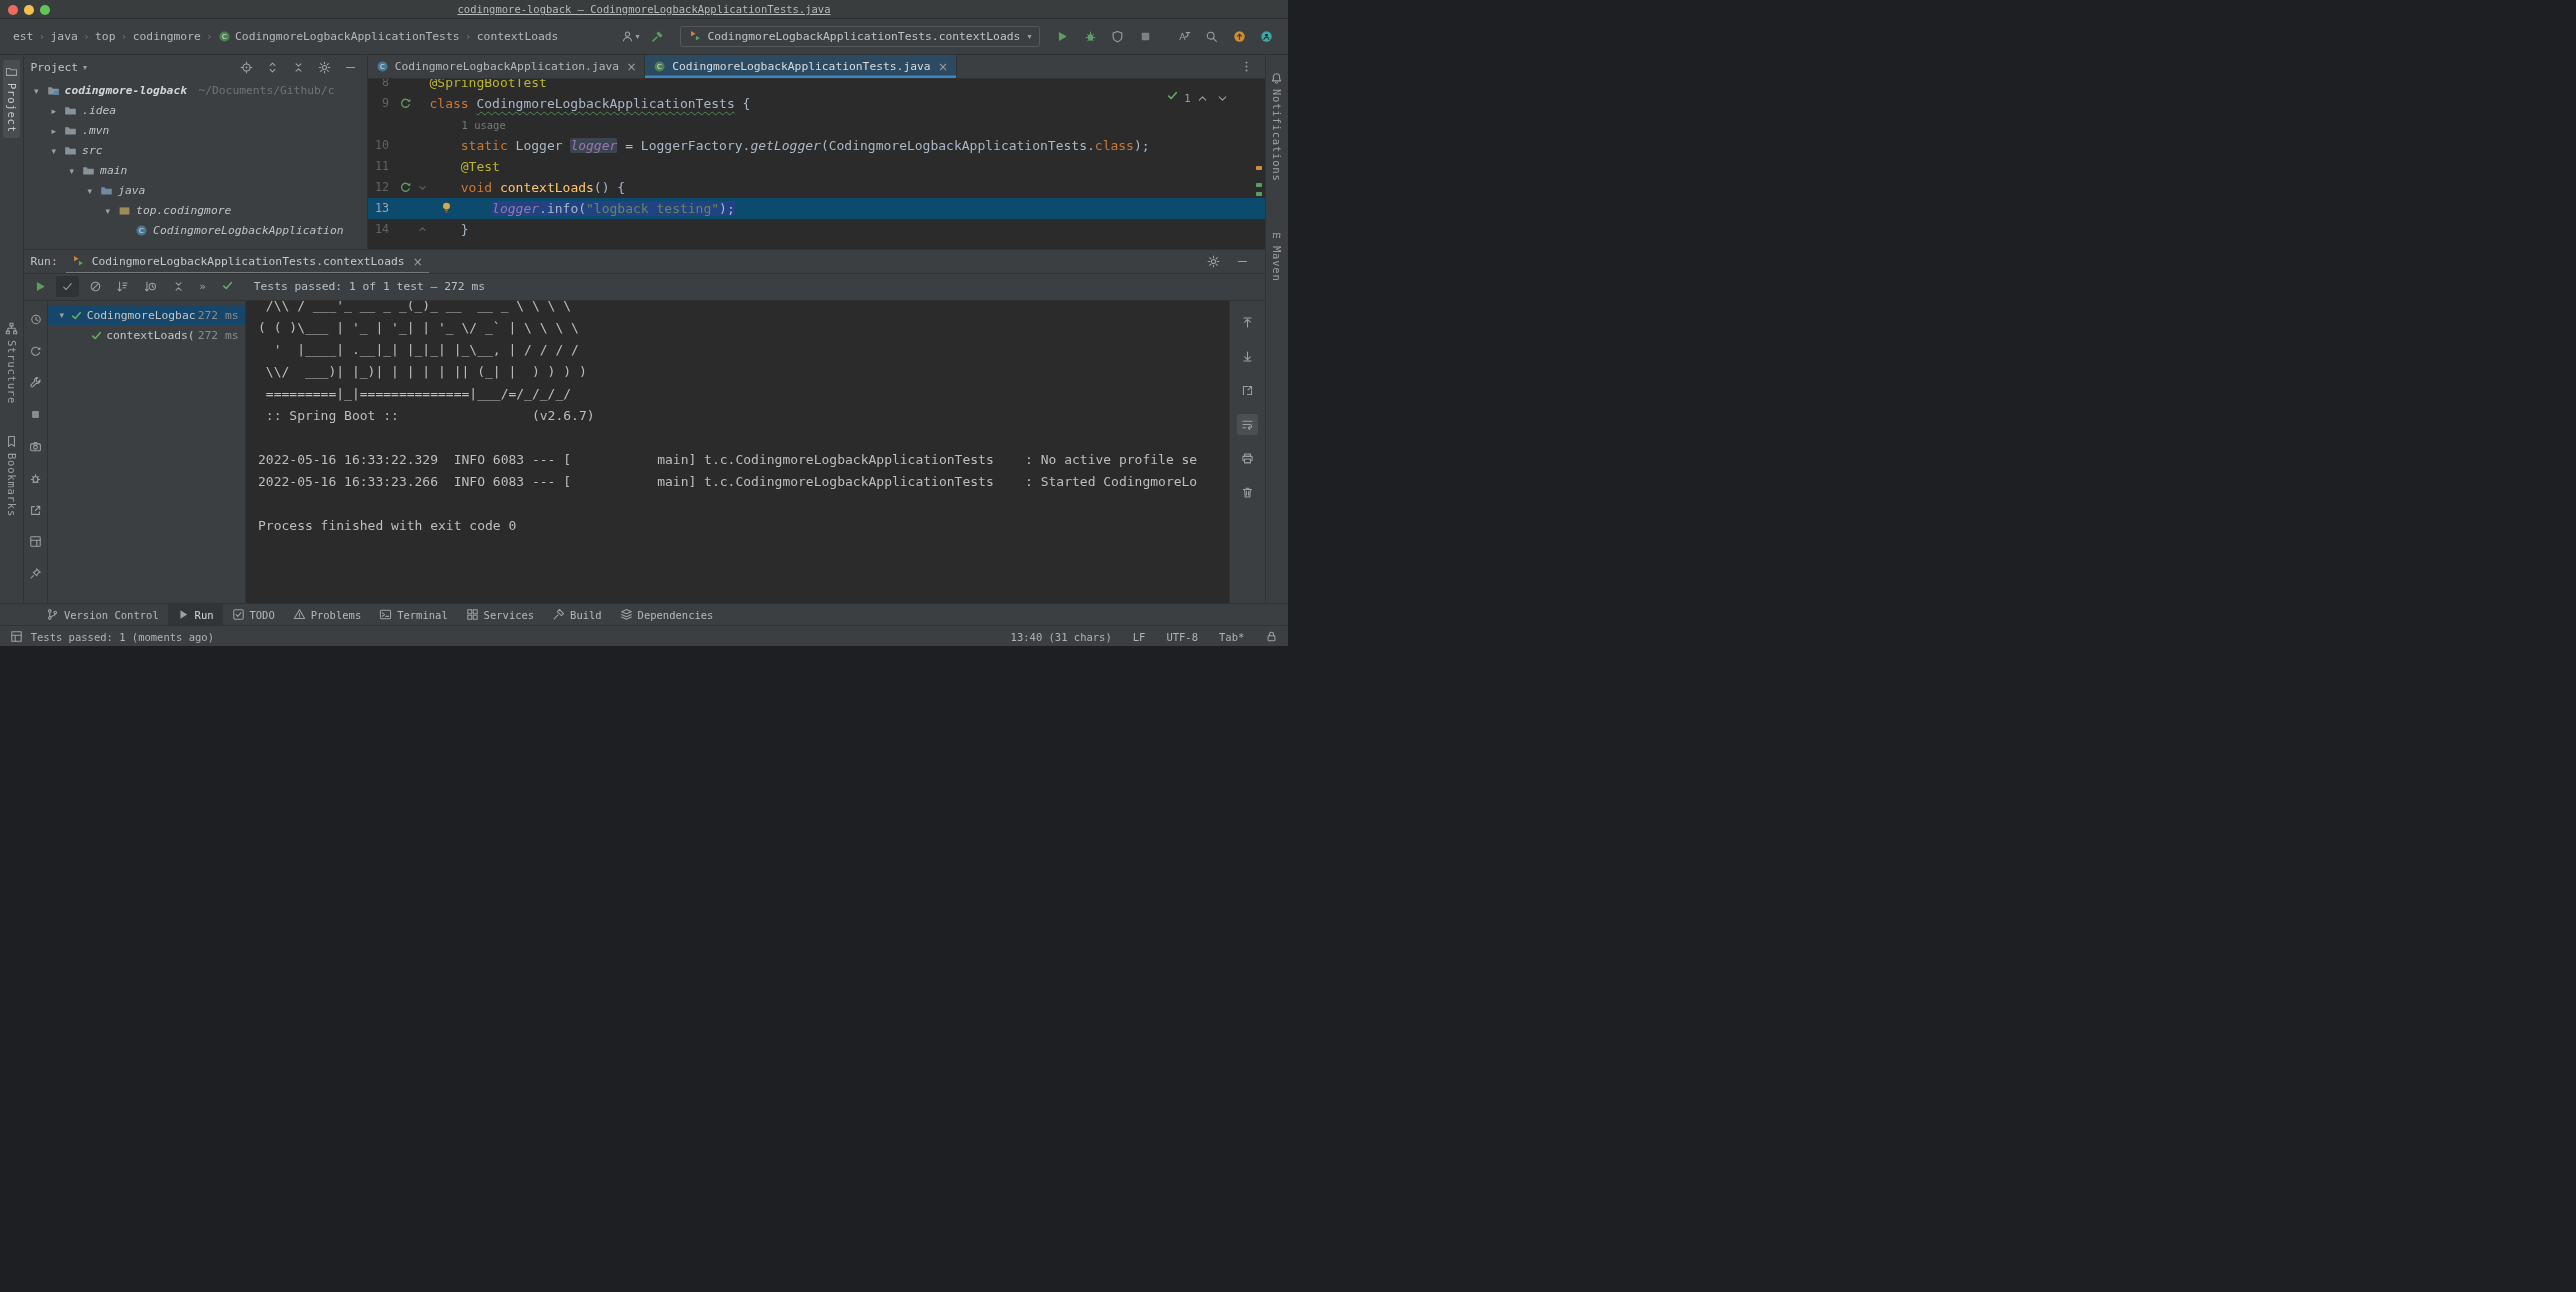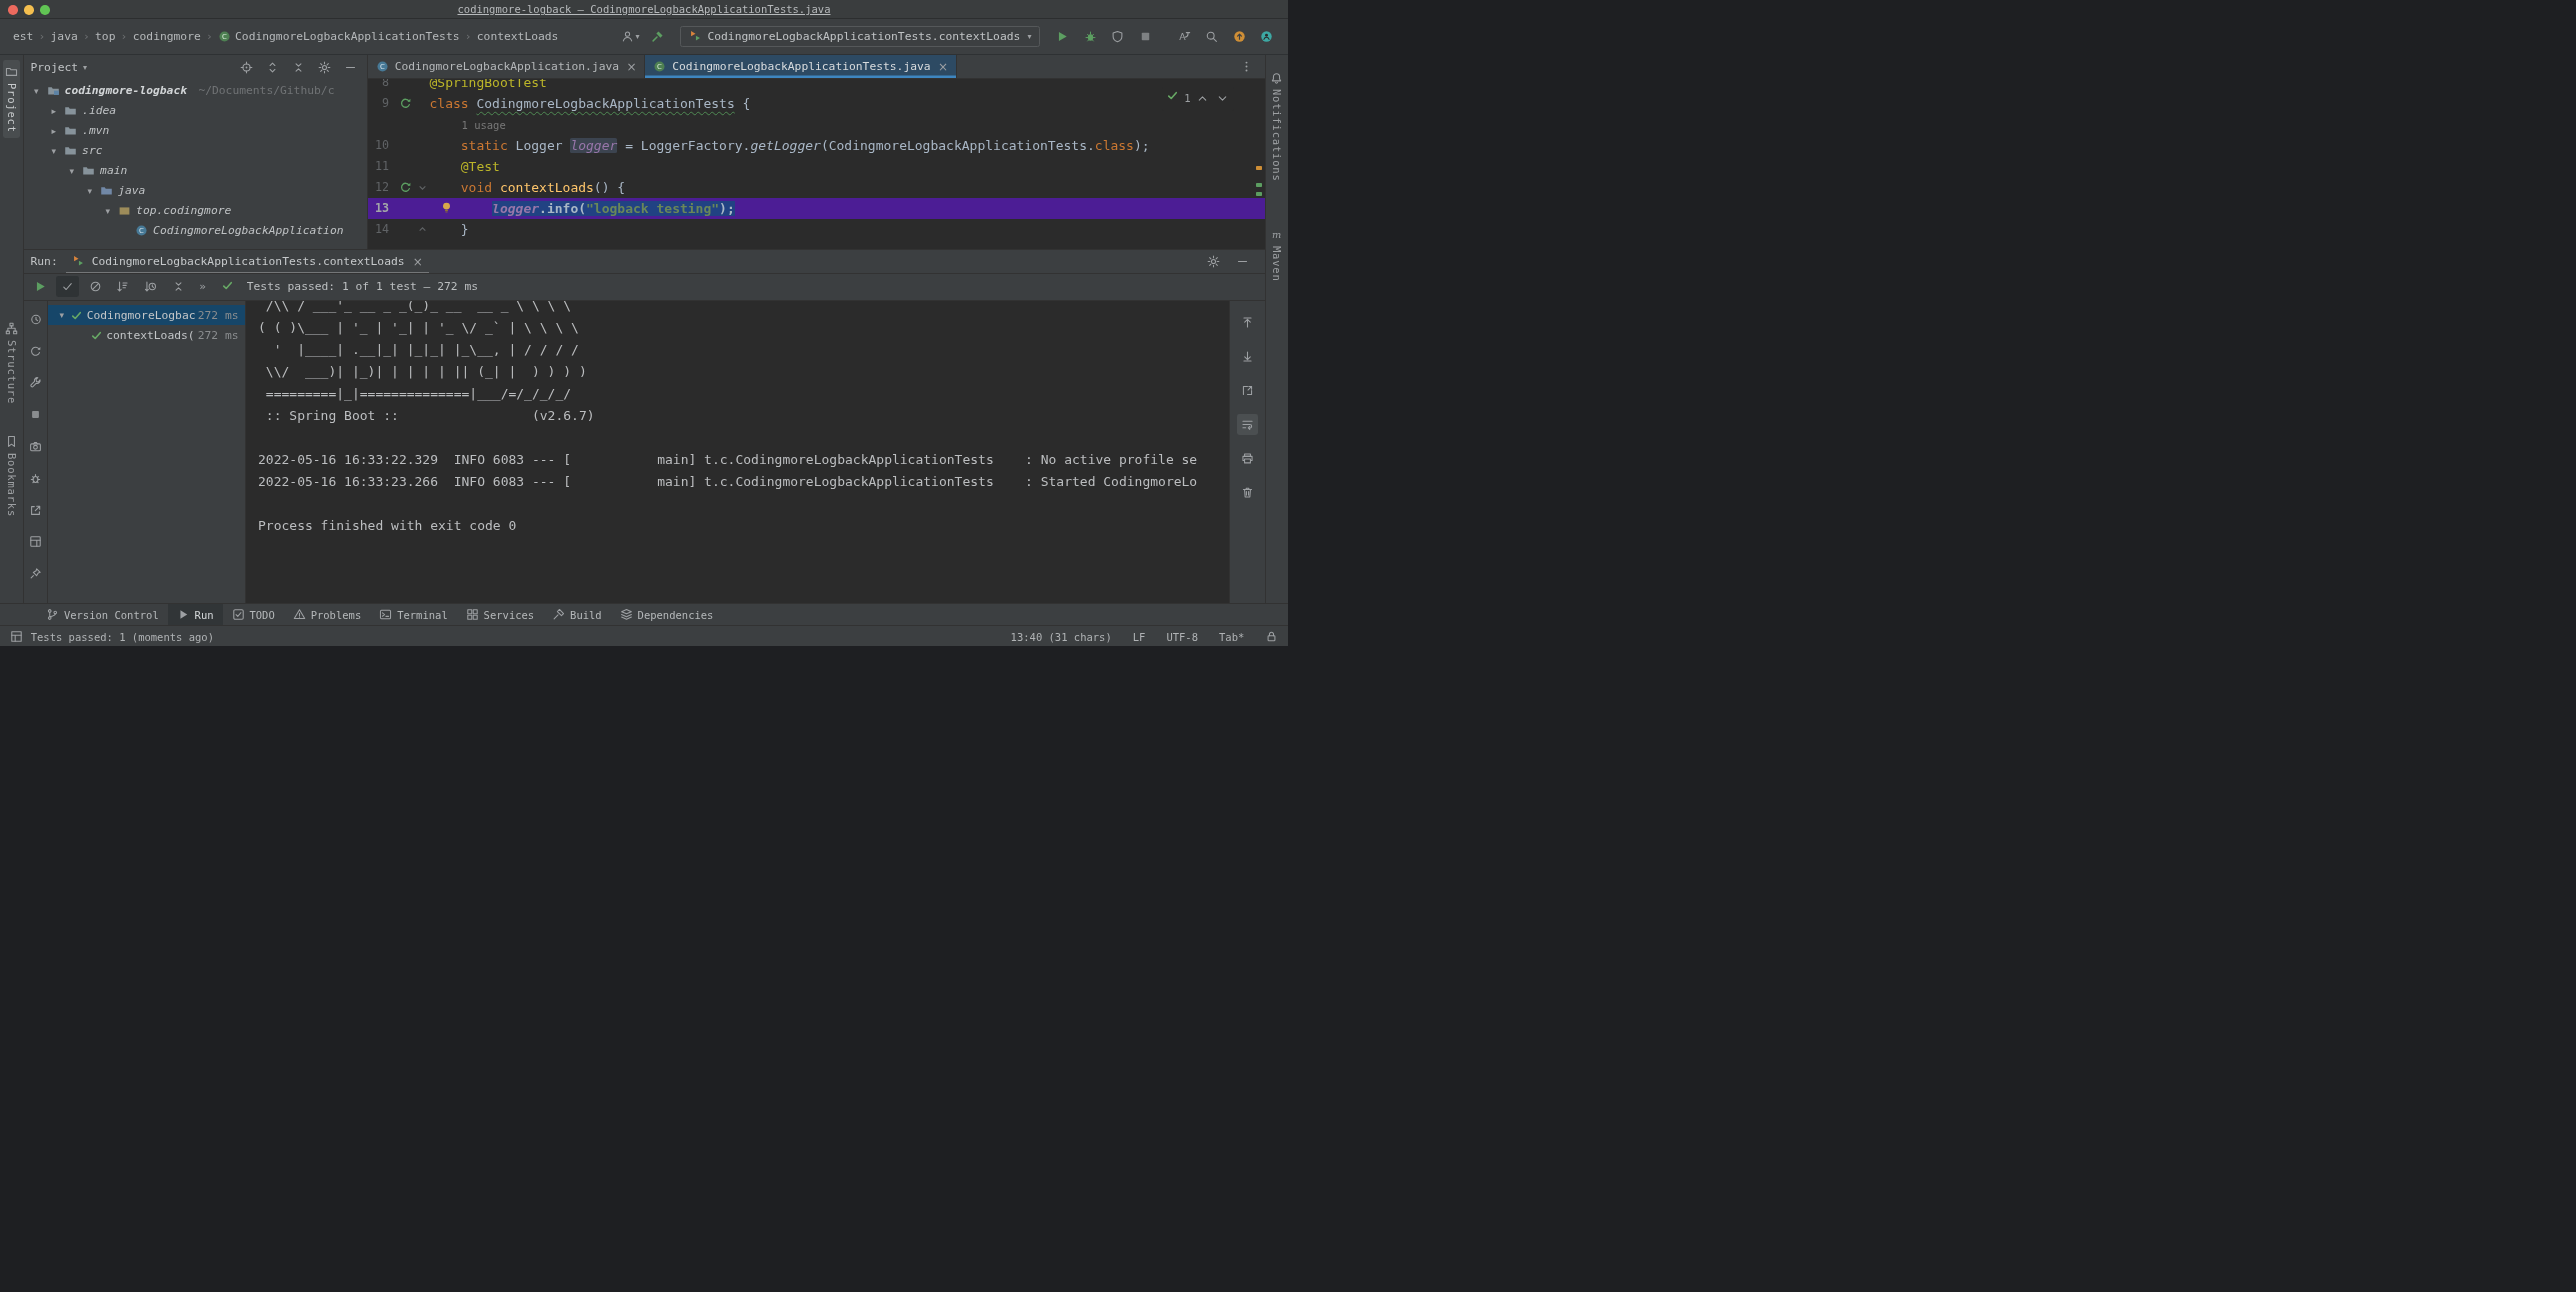--- a/index.html
+++ b/index.html
@@ -57,21 +57,21 @@
 .editor-area{flex:1;display:flex;flex-direction:column;min-width:0;background:#2b2b2b;}
 .tabbar{height:24px;background:#3c3f41;display:flex;align-items:stretch;border-bottom:0.8px solid #323232;flex:none;}
 .tabs{display:flex;}
 .tab{display:flex;align-items:center;gap:5.7px;padding:0 8px;color:#b4b7b9;border-right:0.8px solid #323232;white-space:nowrap;}
 .tab.active{background:#2d4a63;color:#d8dbdd;box-shadow:inset 0 -2.4px 0 #3e86c0;}
 .tab-close{color:#9da0a3;font-size:12px;line-height:1;margin-left:1.6px;font-family:"DejaVu Sans",sans-serif;}
 .tabbar-end{margin-left:auto;display:flex;align-items:center;padding-right:6.5px;}
 .editor-body{flex:1;position:relative;overflow:hidden;font-size:13px;line-height:21px;}
 #code-lines{margin-top:-7.3px;}
 .code-row{display:flex;height:21px;align-items:center;}
-.code-row.caret-row{background:#4c1d95;font-weight:bold;}
+.code-row.caret-row{background:#0c4a6e;}
 .ln{width:27.5px;text-align:right;padding-right:6.5px;color:#606366;font-size:11.7px;flex:none;}
 .caret-row .ln{color:#a2a5a8;}
 .gut{width:19.4px;flex:none;display:flex;align-items:center;justify-content:center;}
 .fold{width:14.6px;flex:none;display:flex;align-items:center;justify-content:center;}
 .code{flex:1;white-space:pre;position:relative;color:#a9b7c6;}
 .c-kw{color:#cc7832;}.c-ann{color:#bbb529;}.c-plain{color:#a9b7c6;}
 .c-fld{color:#9876aa;}.c-mth{color:#ffc66b;}.c-str{color:#6a8759;}
 .it{font-style:italic;}
 .sel{background:#214283;}
 .hl{background:#3c4450;border-radius:1.6px;}
@@ -86,21 +86,21 @@
 
 .run-panel{flex:1;display:flex;flex-direction:column;min-height:0;border-top:0.8px solid #323232;background:#3c3f41;}
 .run-header{height:22.7px;display:flex;align-items:center;padding:0 6.5px;gap:8px;flex:none;}
 .run-title{color:#c0c3c5;}
 .run-tab{display:flex;align-items:center;gap:6.5px;padding:0 6.5px;height:100%;color:#c6c9cb;box-shadow:inset 0 -0.8px 0 #86898b;white-space:nowrap;}
 .run-header-right{margin-left:auto;display:flex;gap:8px;align-items:center;padding-right:4.9px;}
 .run-toolbar{height:27.5px;display:flex;align-items:center;gap:6.5px;padding:0 4.9px;border-top:0.8px solid #323232;border-bottom:0.8px solid #323232;flex:none;}
 .rtbtn{width:22.7px;height:21px;display:inline-flex;align-items:center;justify-content:center;border-radius:2.4px;}
 .rtbtn.active{background:#2f3335;}
 .chevrons{color:#9da0a3;padding:0 4.9px;font-family:"DejaVu Sans",sans-serif;}
-.run-status{display:flex;align-items:center;gap:13px;color:#bcbfc1;margin-left:3.2px;white-space:nowrap;}
+.run-status{display:flex;align-items:center;gap:20px;color:#bcbfc1;margin-left:3.2px;white-space:nowrap;}
 .run-content{flex:1;display:flex;min-height:0;}
 .run-vtoolbar{width:24px;background:#3c3f41;border-right:0.8px solid #323232;display:flex;flex-direction:column;align-items:center;padding-top:9.7px;gap:13.8px;flex:none;}
 .vtbtn{width:19.4px;height:18px;display:flex;align-items:center;justify-content:center;border-radius:2.4px;}
 .test-tree{width:198px;background:#3c3f41;border-right:0.8px solid #323232;padding-top:4.9px;overflow:hidden;flex:none;}
 .test-row{height:20px;display:flex;align-items:center;gap:3.2px;white-space:nowrap;overflow:hidden;padding-right:6.5px;}
 .test-row.selected{background:#164669;}
 .test-label{color:#c2c5c7;overflow:hidden;flex:1;}
 .test-time{color:#8a8d8f;flex:none;}
 .console{flex:1;background:#2b2b2b;overflow:hidden;padding-left:12px;font-size:13px;line-height:22px;color:#bcbec0;min-width:0;}
 .console-inner{margin-top:-5.7px;}

